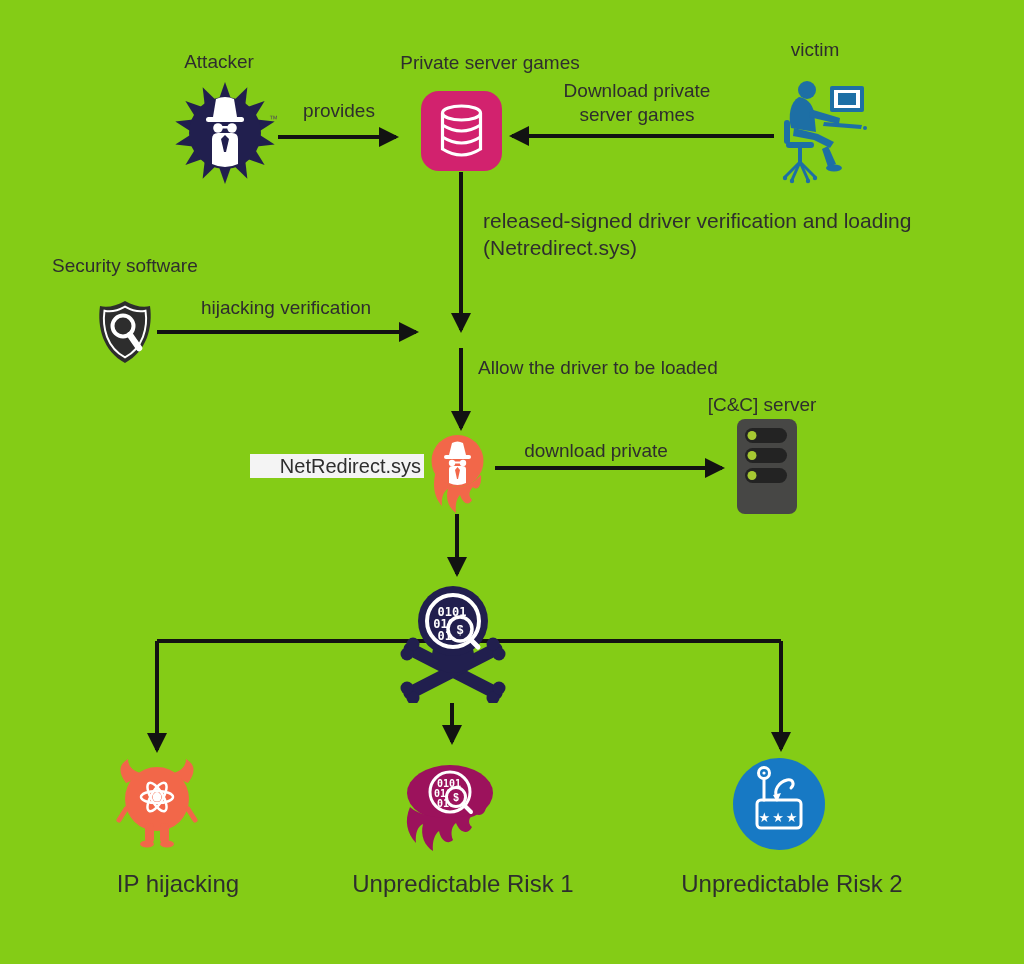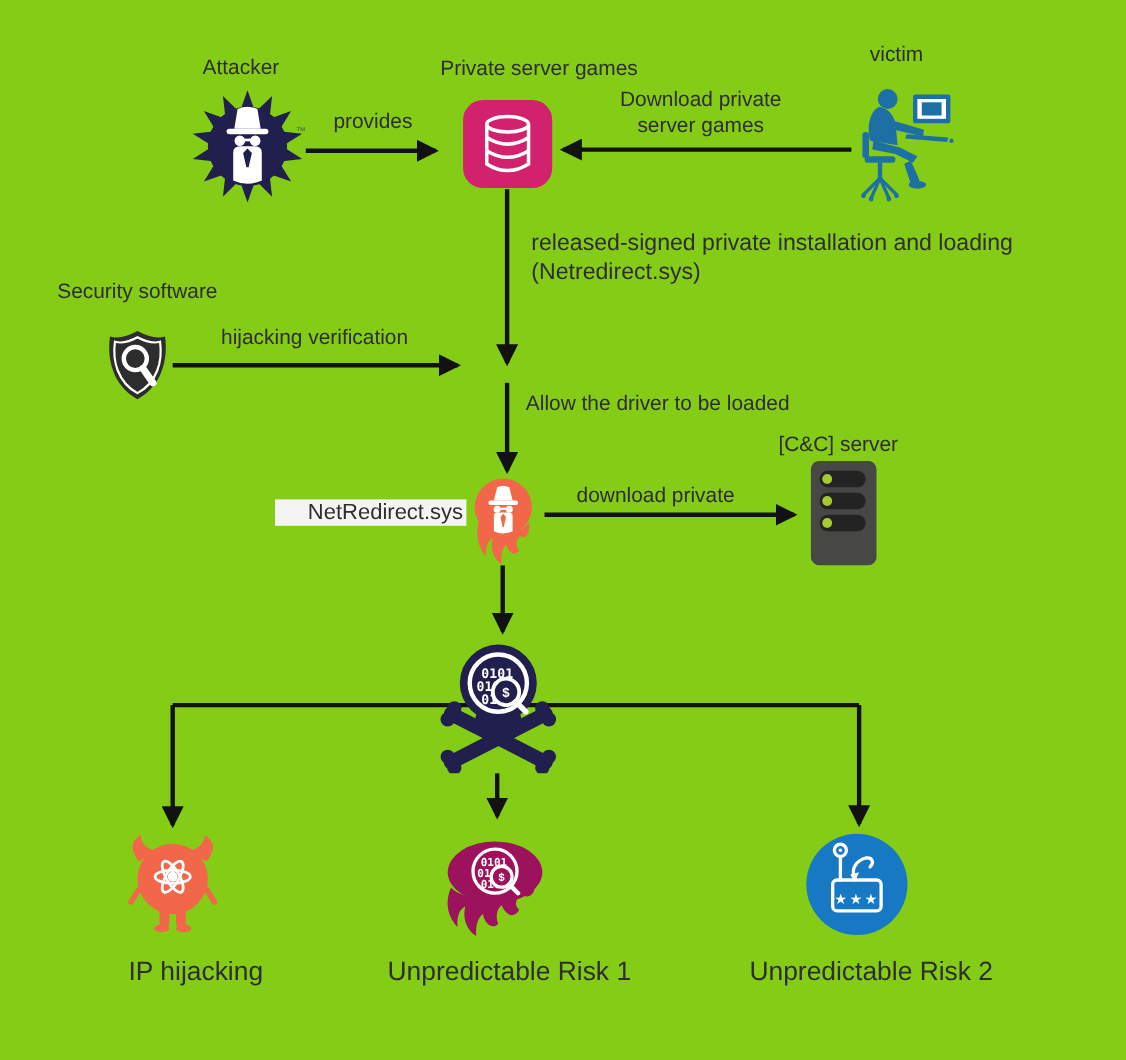--- a/index.html
+++ b/index.html
@@ -49,21 +49,21 @@
   <div class="lbl ctr" style="left:462px;top:51px;margin-left:28px;">Private server games</div>
   <div class="lbl ctr" style="left:815px;top:38px;">victim</div>
   <div class="lbl ctr" style="left:339px;top:99px;">provides</div>
 
   <div class="lbl ctr" style="left:637px;top:79px;">
     <div>Download private</div>
     <div>server games</div>
   </div>
 
   <div class="lbl" id="lbl-released" style="left:483px;top:207px;">
-    <div>released-signed private installation and loading</div>
+    <div>released-signed driver verification and loading</div>
     <div>(Netredirect.sys)</div>
   </div>
 
   <div class="lbl" style="left:52px;top:254px;">Security software</div>
   <div class="lbl ctr" style="left:286px;top:296px;">hijacking verification</div>
   <div class="lbl" style="left:478px;top:356px;">Allow the driver to be loaded</div>
   <div class="lbl" id="lbl-netredirect" style="left:250px;top:454px;width:168px;text-align:right;">NetRedirect.sys</div>
   <div class="lbl ctr" style="left:596px;top:439px;">download private</div>
   <div class="lbl ctr" style="left:762px;top:393px;text-align:center;">[C&amp;C] server</div>
 

